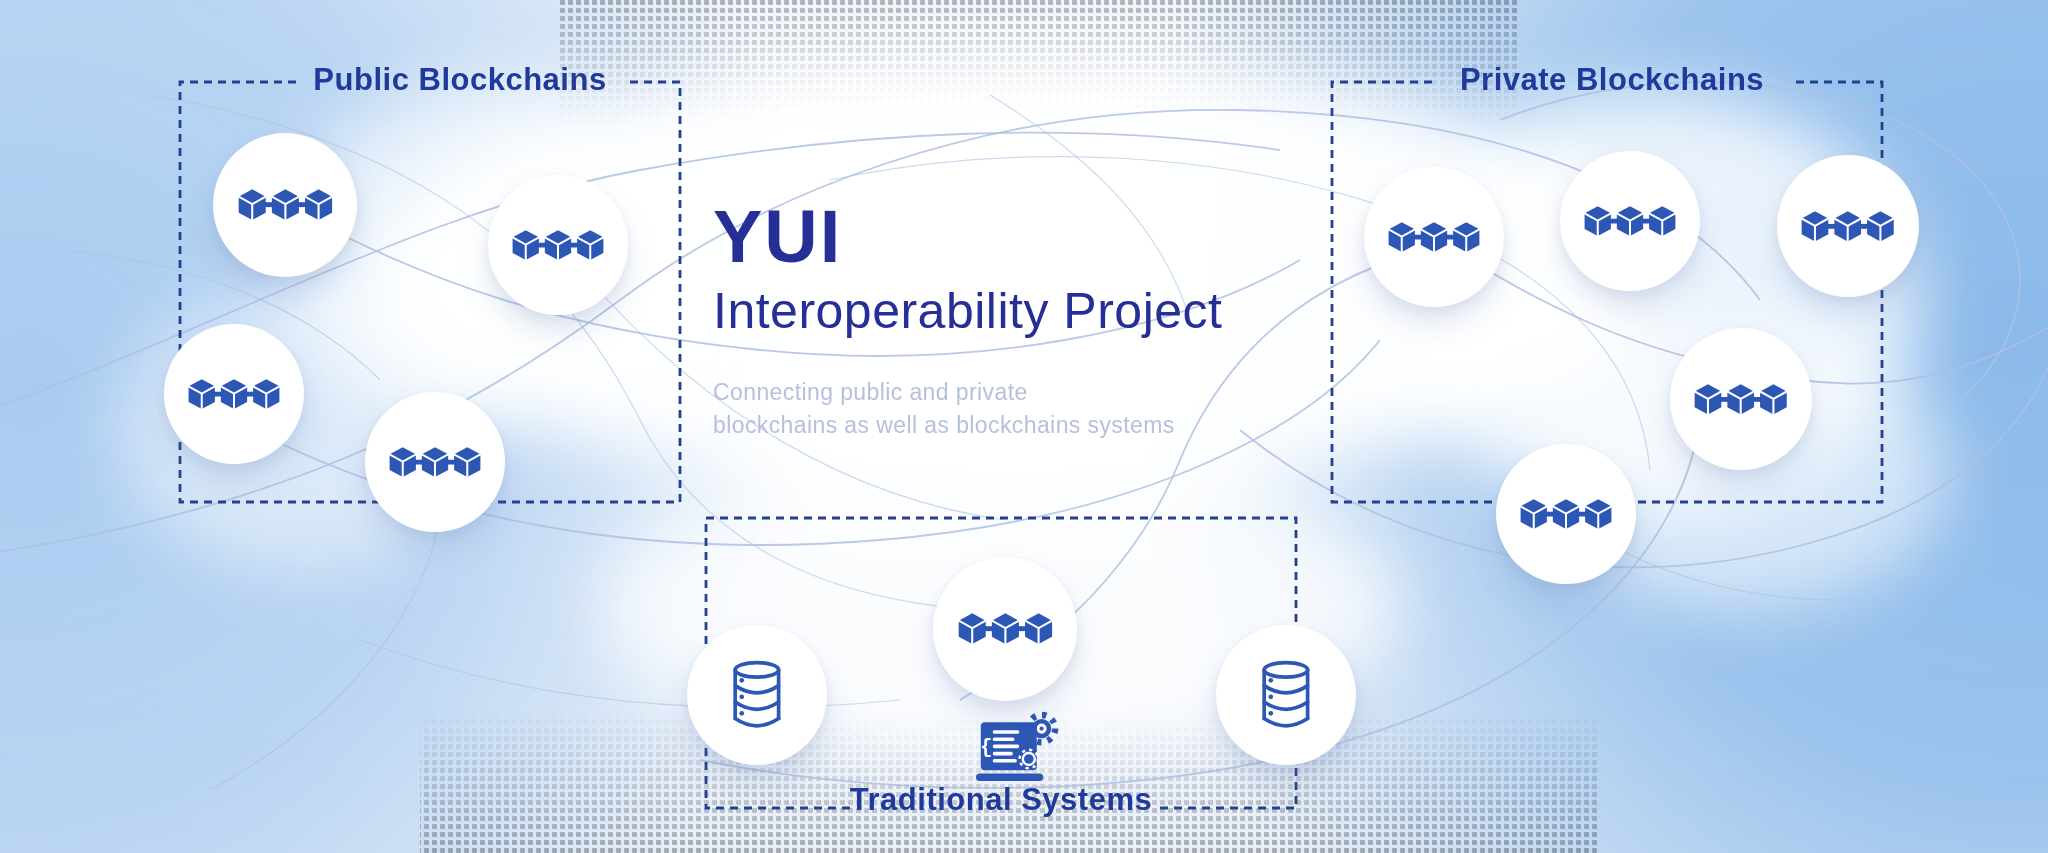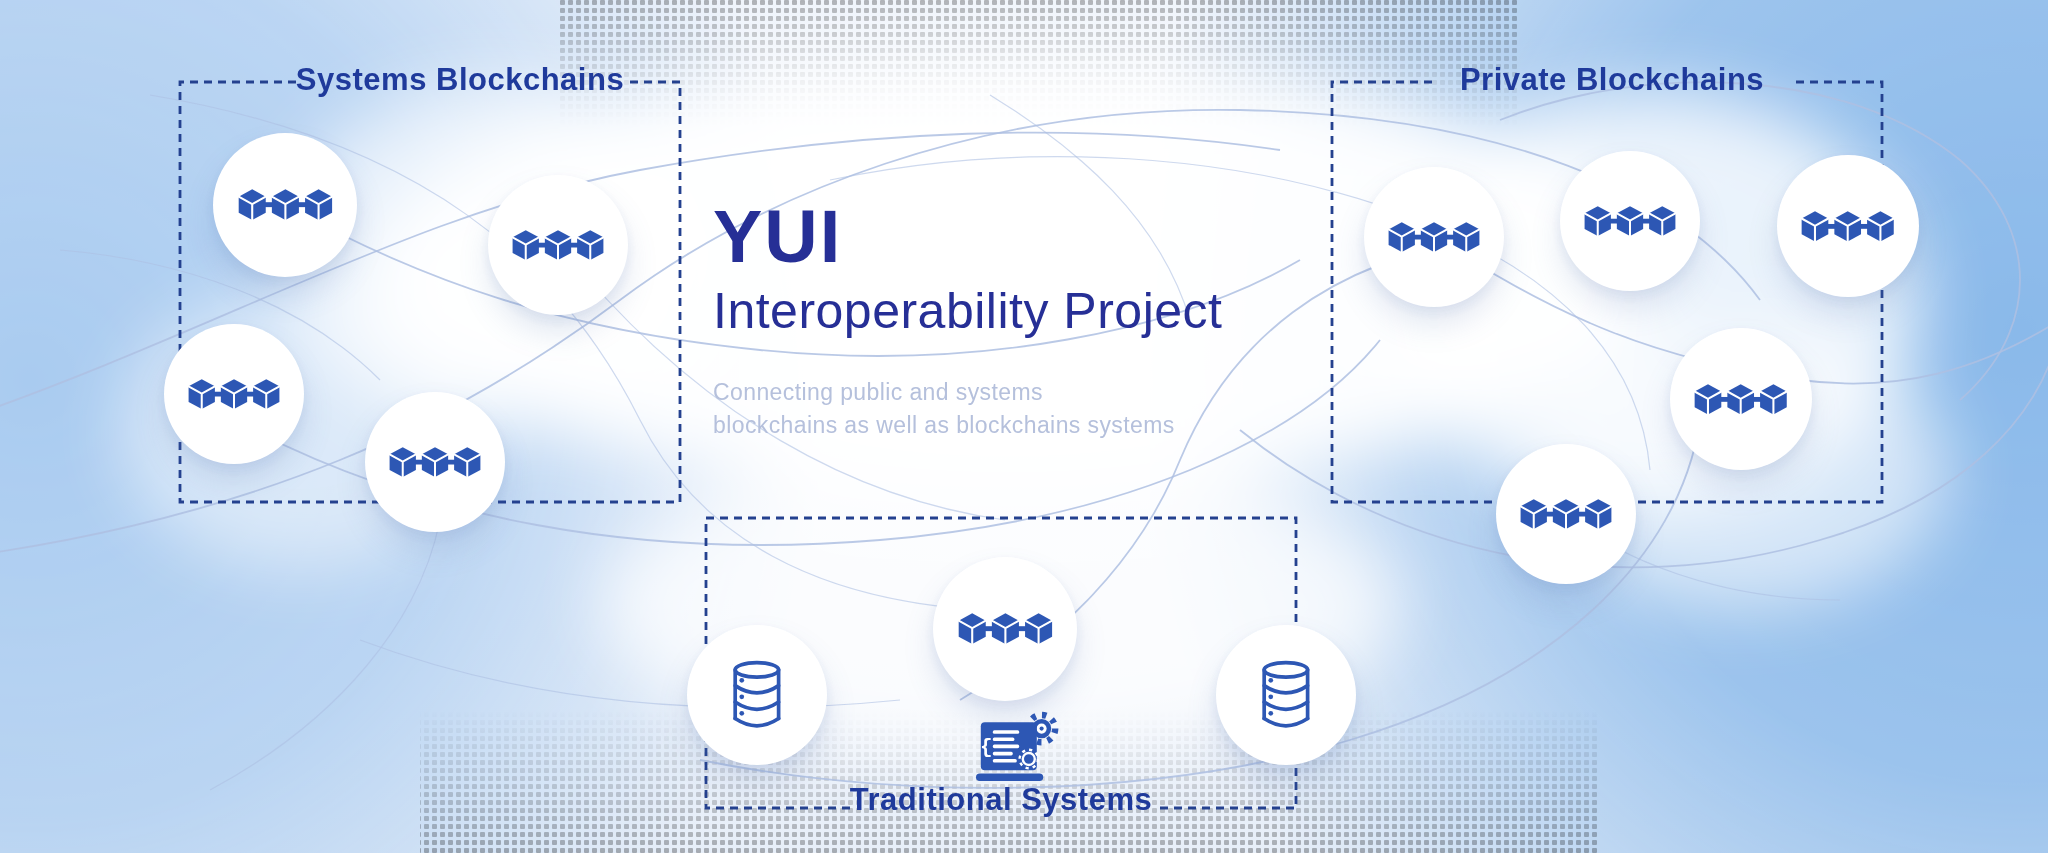--- a/index.html
+++ b/index.html
@@ -281,26 +281,26 @@
         </svg>
       </div>
     </div>
 
   <div class="standalone-icon" style="left:968px;top:709px;width:96px;height:84px;">
     <svg viewBox="0 0 120 100" width="96" height="84">
         <use href="#sym-legacy"></use>
       </svg>
   </div>
 
-  <div class="group-label" style="left:460px;top:80px;">Systems Blockchains</div>
+  <div class="group-label" style="left:460px;top:80px;">Public Blockchains</div>
   <div class="group-label" style="left:1001px;top:800px;">Traditional Systems</div>
   <div class="group-label" style="left:1612px;top:80px;">Private Blockchains</div>
 
   <div class="title-block">
     <div class="title-main">YUI</div>
     <div class="title-sub">Interoperability Project</div>
     <div class="title-desc">
-      <span>Connecting public and systems</span><br>
+      <span>Connecting public and private</span><br>
       <span>blockchains as well as blockchains systems</span>
     </div>
   </div>
 
 </div>
 
 </body></html>

